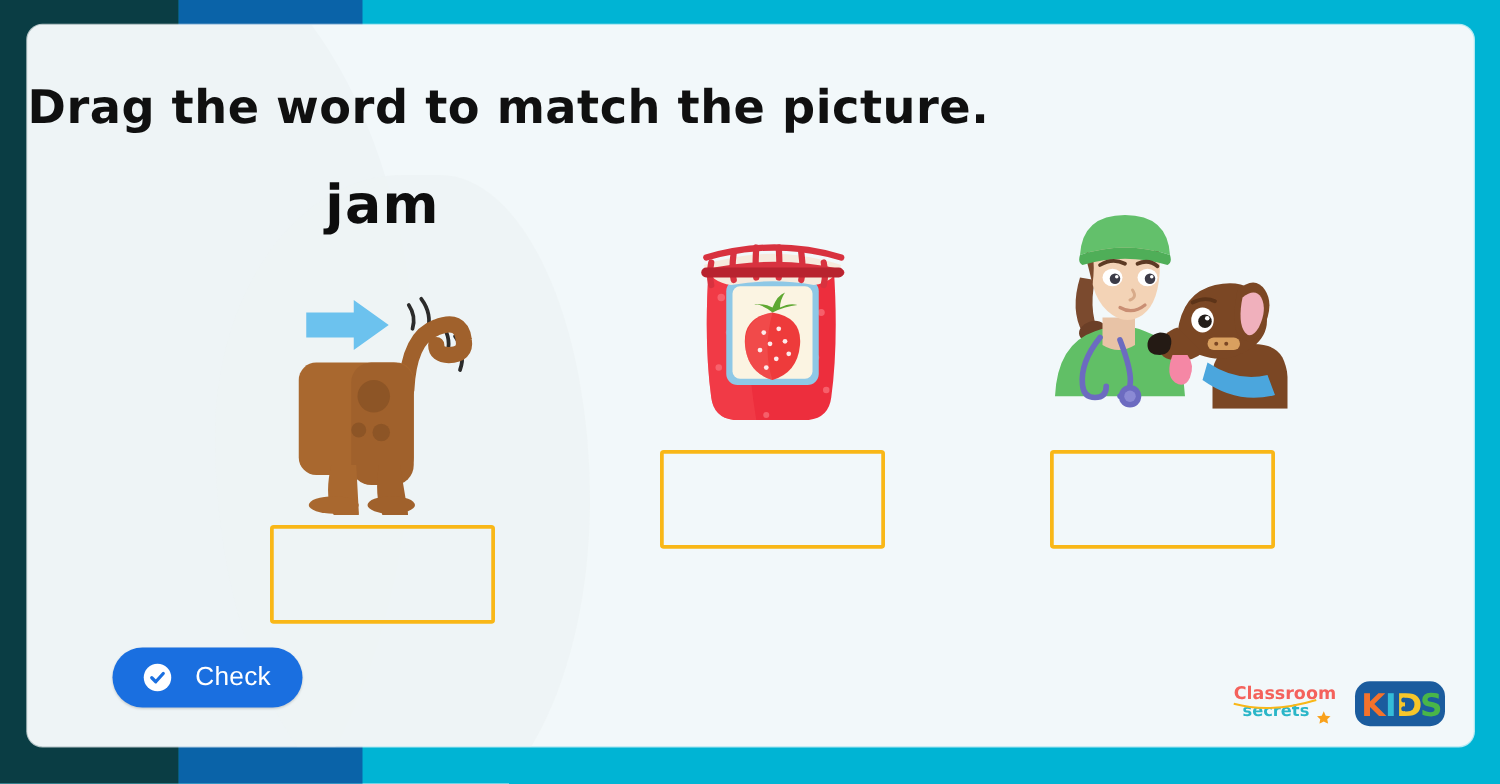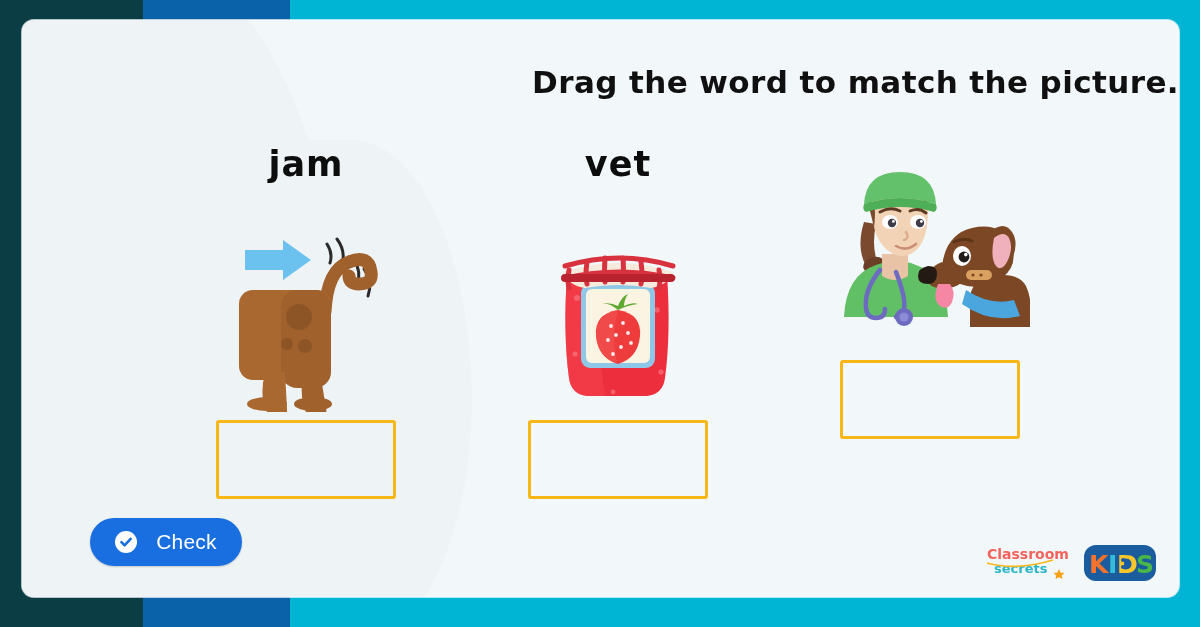--- a/index.html
+++ b/index.html
@@ -65,42 +65,42 @@
   }
 
   #card-inner { position: relative; width: 100%; height: 100%; }
 
   
   #title {
     position: absolute;
     top: 44px;
     left: 0;
     width: 100%;
-    text-align: right;
+    text-align: left;
     font-family: "DejaVu Sans", sans-serif;
-    font-size: 31px;
+    font-size: 37px;
     font-weight: 700;
     letter-spacing: .4px;
     color: #101010;
   }
 
   
   .column {
     position: absolute;
     top: 115px;
     width: 300px;
     text-align: center;
   }
   #col-0 { left: 134px; }
   #col-1 { left: 446px; }
   #col-2 { left: 758px; }
 
   .word {
     font-family: "DejaVu Sans", sans-serif;
-    font-size: 35px;
+    font-size: 43px;
     font-weight: 700;
     color: #0d0d0d;
     letter-spacing: 1px;
     height: 60px;
     line-height: 58px;
     cursor: grab;
     user-select: none;
   }
 
   .picture {
@@ -209,21 +209,20 @@
             <ellipse cx="92" cy="182" rx="19" ry="7" fill="#a0612c"></ellipse>
 
             <path d="M24 28 L62 28 L62 18 L90 38 L62 58 L62 48 L24 48 Z" fill="#6cc2ee"></path>
           </svg>
         </div>
 
         <div class="dropzone"></div>
       </div>
 
       <div class="column" id="col-1">
-        <div class="word">vet</div>
 
         <div class="picture">
           <svg width="130" height="190" viewBox="0 0 130 190">
 
             <path d="M14 52 q-4 60 2 104 q2 16 18 18 h60 q16 -2 18 -18 q6 -44 2 -104 z" fill="#ed2e3d"></path>
             <path d="M14 52 q-4 60 2 104 q2 16 18 18 h18 q-10 -60 -6 -122 z" fill="#f4454f" opacity=".55"></path>
 
             <g fill="#f9707a" opacity=".75">
               <circle cx="24" cy="76" r="3"></circle>
                 <circle cx="30" cy="104" r="2.4"></circle>

